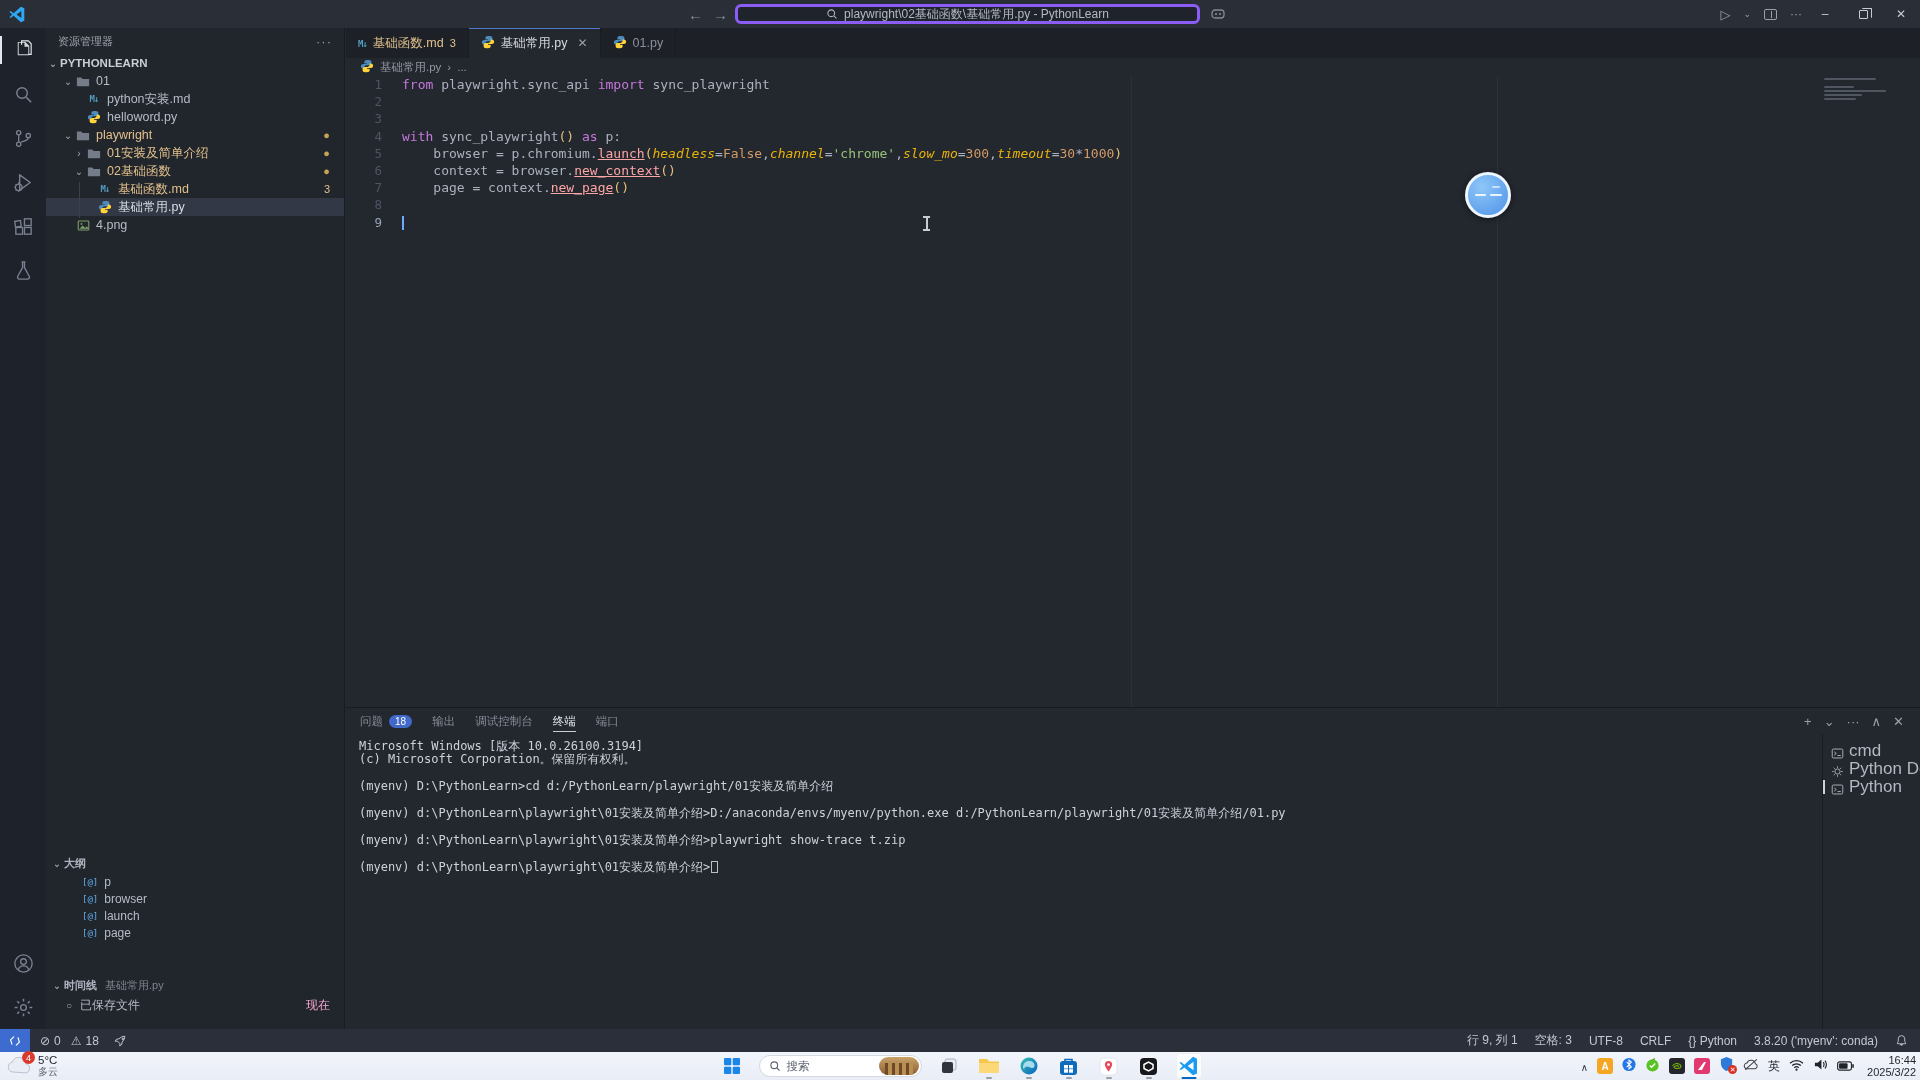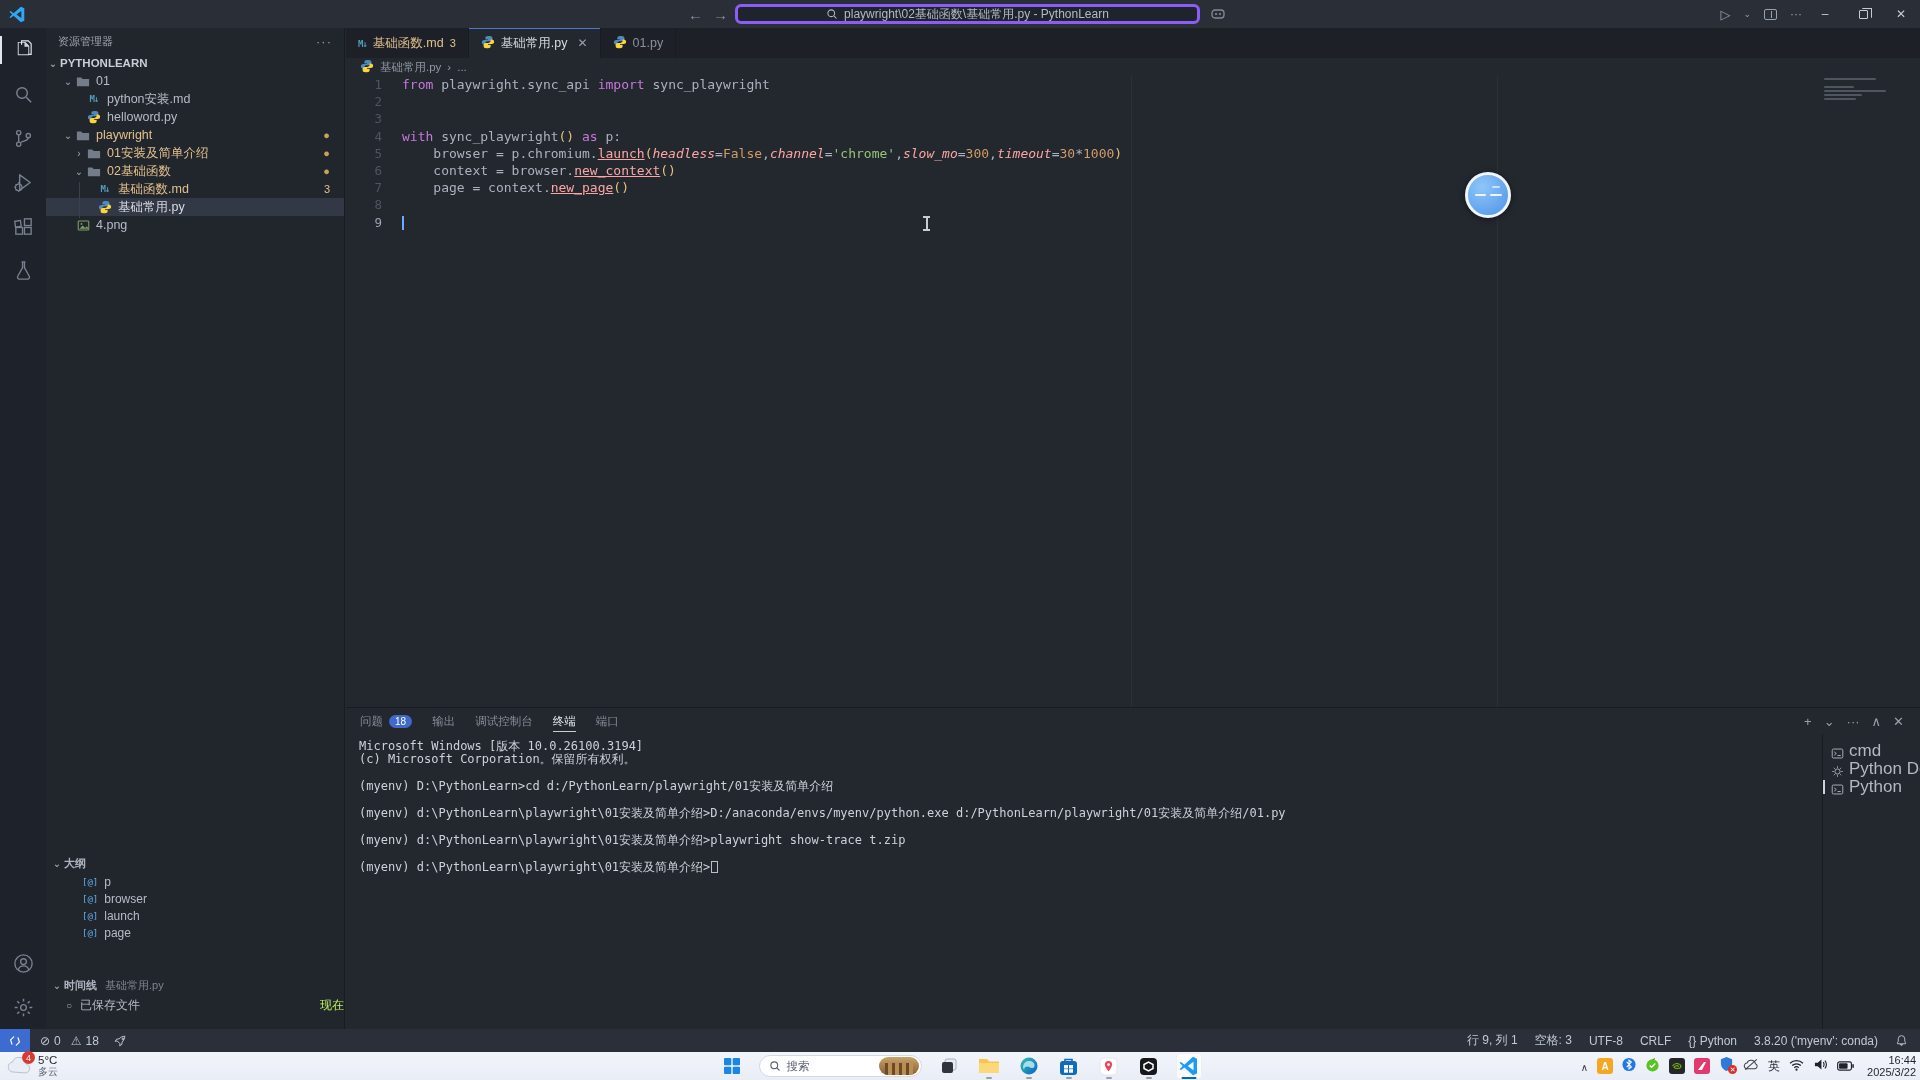--- a/index.html
+++ b/index.html
@@ -46,38 +46,38 @@
   .mod-dot{color:#c7a455;font-size:9px;}
   .root-row{font-weight:bold;font-size:11.5px;color:#c9ced7;}
   .guide{position:absolute;width:1px;background:#3a404c;}
   .outline-block{margin-top:auto;flex:0 0 auto;padding-bottom:4px;}
   .sec-header{height:20px;display:flex;align-items:center;font-size:11px;font-weight:bold;color:#aeb4bf;padding:0 4px;}
   .sec-header .twist{width:14px;text-align:center;font-weight:normal;font-size:10px;}
   .sec-sub{font-weight:normal;color:#7e848f;margin-left:8px;font-size:11px;}
   .ol-row{height:17px;display:flex;align-items:center;padding-left:36px;font-size:12px;color:#b6bcc6;gap:6px;}
   .var-ico{color:#61afef;font-size:9px;font-family:"DejaVu Sans Mono",monospace;}
   .tl-row{height:20px;display:flex;align-items:center;padding-left:20px;font-size:12px;color:#b6bcc6;gap:8px;}
-  .tl-row .when{margin-left:auto;margin-right:0;color:#bef264;font-family:Liberation Serif, serif;}
+  .tl-row .when{margin-left:auto;margin-right:14px;color:#f9a8d4;font-family:Liberation Serif, serif;}
   .timeline-block{flex:0 0 auto;margin-top:34px;padding-bottom:10px;}
   
   .editorcol{position:absolute;left:346px;top:28px;right:0;bottom:51px;display:flex;flex-direction:column;background:#23272e;}
   .tabbar{height:30px;background:#1d2127;display:flex;flex:0 0 auto;}
   .tab{display:flex;align-items:center;gap:6px;padding:0 12px;font-size:12.5px;color:#8a909b;background:#1d2127;border-right:1px solid #181b21;position:relative;}
   .tab.active{background:#23272e;color:#d8dbe1;}
   .tab.active::before{content:"";position:absolute;left:0;right:0;top:0;height:1px;background:#4d78cc;}
   .tab .close{font-size:12px;color:#9aa0aa;margin-left:4px;}
   .tab .tbadge{font-size:11px;}
   .mdicon{font-size:9px;font-weight:bold;color:#519aba;font-family:"DejaVu Sans Mono",monospace;letter-spacing:-1px;}
   .breadcrumb{height:18px;display:flex;align-items:center;gap:6px;padding-left:14px;font-size:11.5px;color:#9299a4;flex:0 0 auto;}
   .codearea{flex:1 1 auto;position:relative;overflow:hidden;font-family:"DejaVu Sans Mono","Liberation Mono",monospace;}
   .codeline{display:flex;height:17.2px;line-height:17.2px;font-size:13px;}
   .gutter{width:36px;text-align:right;color:#4d5565;flex:0 0 auto;font-size:12.5px;}
   .codeline.cur .gutter{color:#9aa5b8;}
   .ctext{padding-left:20px;white-space:pre;}
-  .tk-k{color:#c678dd;} .tk-f{color:#fca5a5;text-decoration:underline;} .tk-p{color:#fca5a5;font-style:italic;}
+  .tk-k{color:#c678dd;} .tk-f{color:#fca5a5;text-decoration:underline;} .tk-p{color:#eab308;font-style:italic;}
   .tk-n{color:#d19a66;} .tk-s{color:#98c379;} .tk-b{color:#e5c07b;} .tk-d{color:#abb2bf;} .tk-o{color:#abb2bf;}
   .ruler{position:absolute;top:0;bottom:0;width:1px;background:rgba(171,178,191,.07);}
   .caret{position:absolute;width:2px;height:14px;background:#6fa8ff;}
   .minimap{position:absolute;right:30px;top:2px;width:66px;}
   .mm-bar{height:2px;background:#767d8a;opacity:.55;margin-bottom:2px;border-radius:1px;}
   .pointer-circle{position:absolute;width:46px;height:46px;border-radius:50%;
     background:radial-gradient(circle at 35% 30%,#8ec6f8,#4e93e8);border:3px solid #eef6ff;
     box-shadow:0 1px 6px rgba(0,0,0,.45);}
   .pc-line{position:absolute;height:2px;background:rgba(255,255,255,.85);border-radius:1px;}
   .ibeam{position:absolute;width:9px;height:15px;color:#c8ccd4;}

